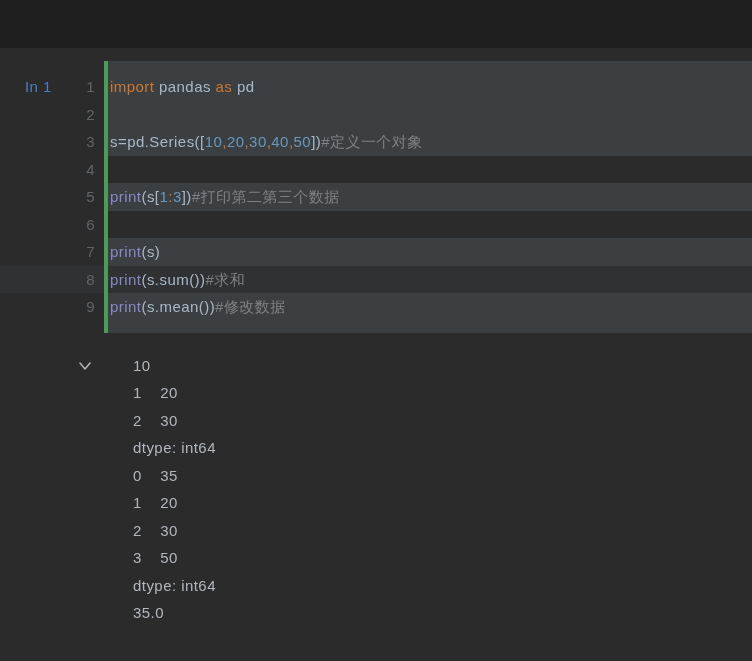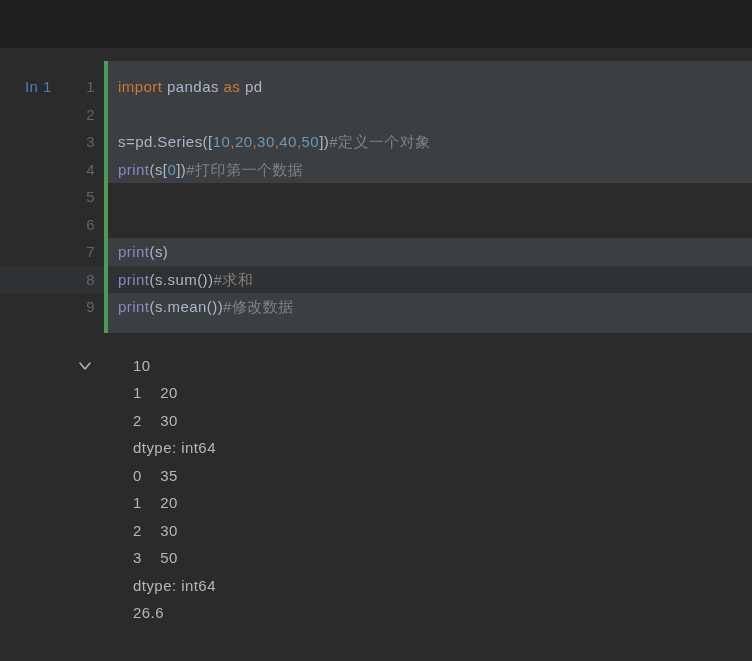--- a/index.html
+++ b/index.html
@@ -37,21 +37,21 @@
     width:104px;flex:0 0 104px;
     background:var(--page-bg);
     position:relative;
     text-align:right;
     padding-right:9px;
     color:var(--lineno);
   }
   .row .bar{width:4px;flex:0 0 4px;background:var(--bar);}
   .row .code{
     flex:1;background:var(--cell-bg);
-    padding-left:10px;
+    padding-left:2px;
     white-space:pre;
     color:var(--code);
   }
   .row.pad{height:12px;}
   .row.hl .gut{background:var(--hl-bg);}
   .row.hl .code{background:var(--hl-bg);}
   .in-label{
     position:absolute;left:25px;top:0;
     color:var(--in-label);
   }
@@ -102,25 +102,25 @@
         <div class="code"></div>
       </div>
       <div class="row">
         <div class="gut"><span>3</span></div>
         <div class="bar"></div>
         <div class="code"><span class="tok-def">s=pd.Series([</span><span class="tok-num">10</span><span class="tok-pun">,</span><span class="tok-num">20</span><span class="tok-pun">,</span><span class="tok-num">30</span><span class="tok-pun">,</span><span class="tok-num">40</span><span class="tok-pun">,</span><span class="tok-num">50</span><span class="tok-def">])</span><span class="tok-com">#定义一个对象</span></div>
       </div>
       <div class="row">
         <div class="gut"><span>4</span></div>
         <div class="bar"></div>
-        <div class="code"><span class="tok-bi">print</span><span class="tok-def">(s[</span><span class="tok-num">0</span><span class="tok-def">])</span><span class="tok-com">#打印第一个数据</span></div>
       </div>
       <div class="row">
         <div class="gut"><span>5</span></div>
         <div class="bar"></div>
+        <div class="code"><span class="tok-bi">print</span><span class="tok-def">(s[</span><span class="tok-num">1</span><span class="tok-pun">:</span><span class="tok-num">3</span><span class="tok-def">])</span><span class="tok-com">#打印第二第三个数据</span></div>
       </div>
       <div class="row">
         <div class="gut"><span>6</span></div>
         <div class="bar"></div>
       </div>
       <div class="row">
         <div class="gut"><span>7</span></div>
         <div class="bar"></div>
         <div class="code"><span class="tok-bi">print</span><span class="tok-def">(s)</span></div>
       </div>
@@ -148,15 +148,15 @@
 
   <div class="output-line">10</div>
       <div class="output-line">1    20</div>
       <div class="output-line">2    30</div>
       <div class="output-line">dtype: int64</div>
       <div class="output-line">0    35</div>
       <div class="output-line">1    20</div>
       <div class="output-line">2    30</div>
       <div class="output-line">3    50</div>
       <div class="output-line">dtype: int64</div>
-      <div class="output-line">26.6</div>
+      <div class="output-line">35.0</div>
     </div>
 </div>
 
 </body></html>

